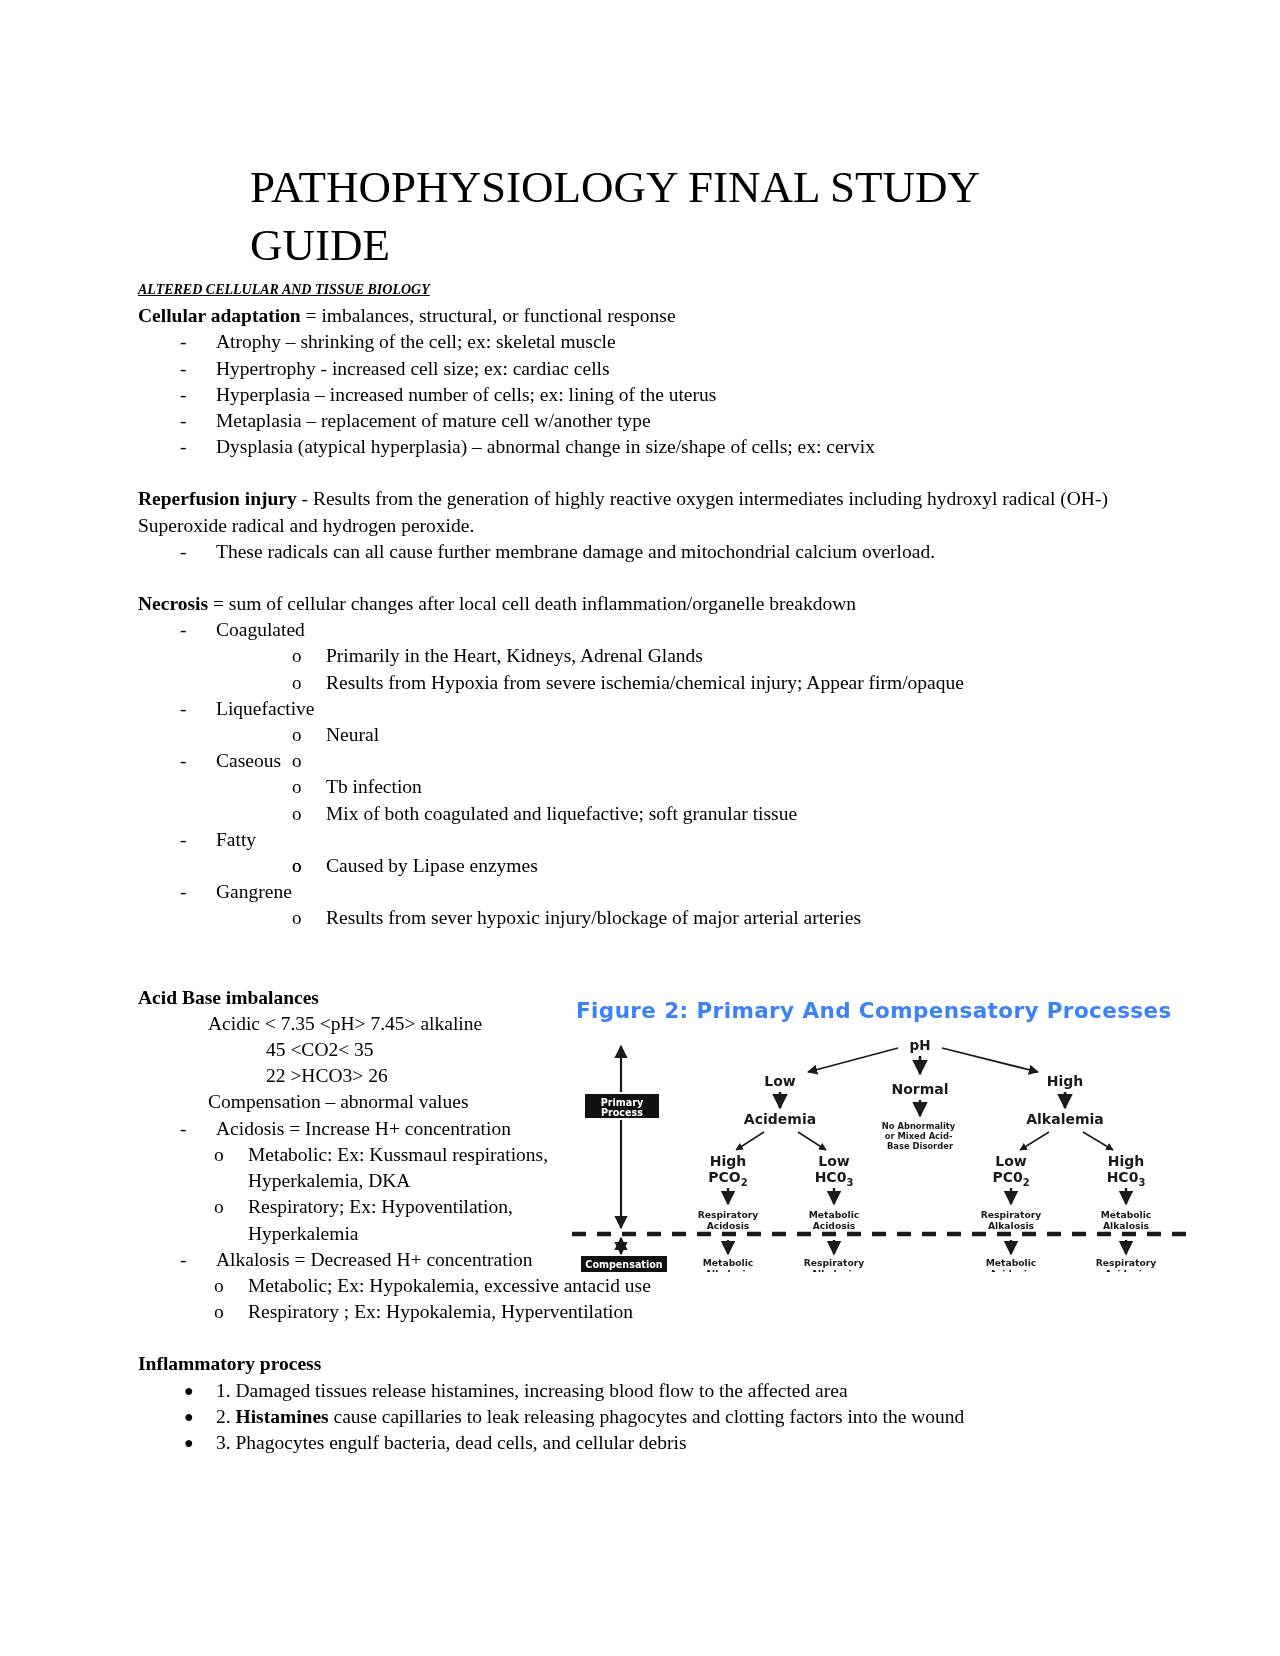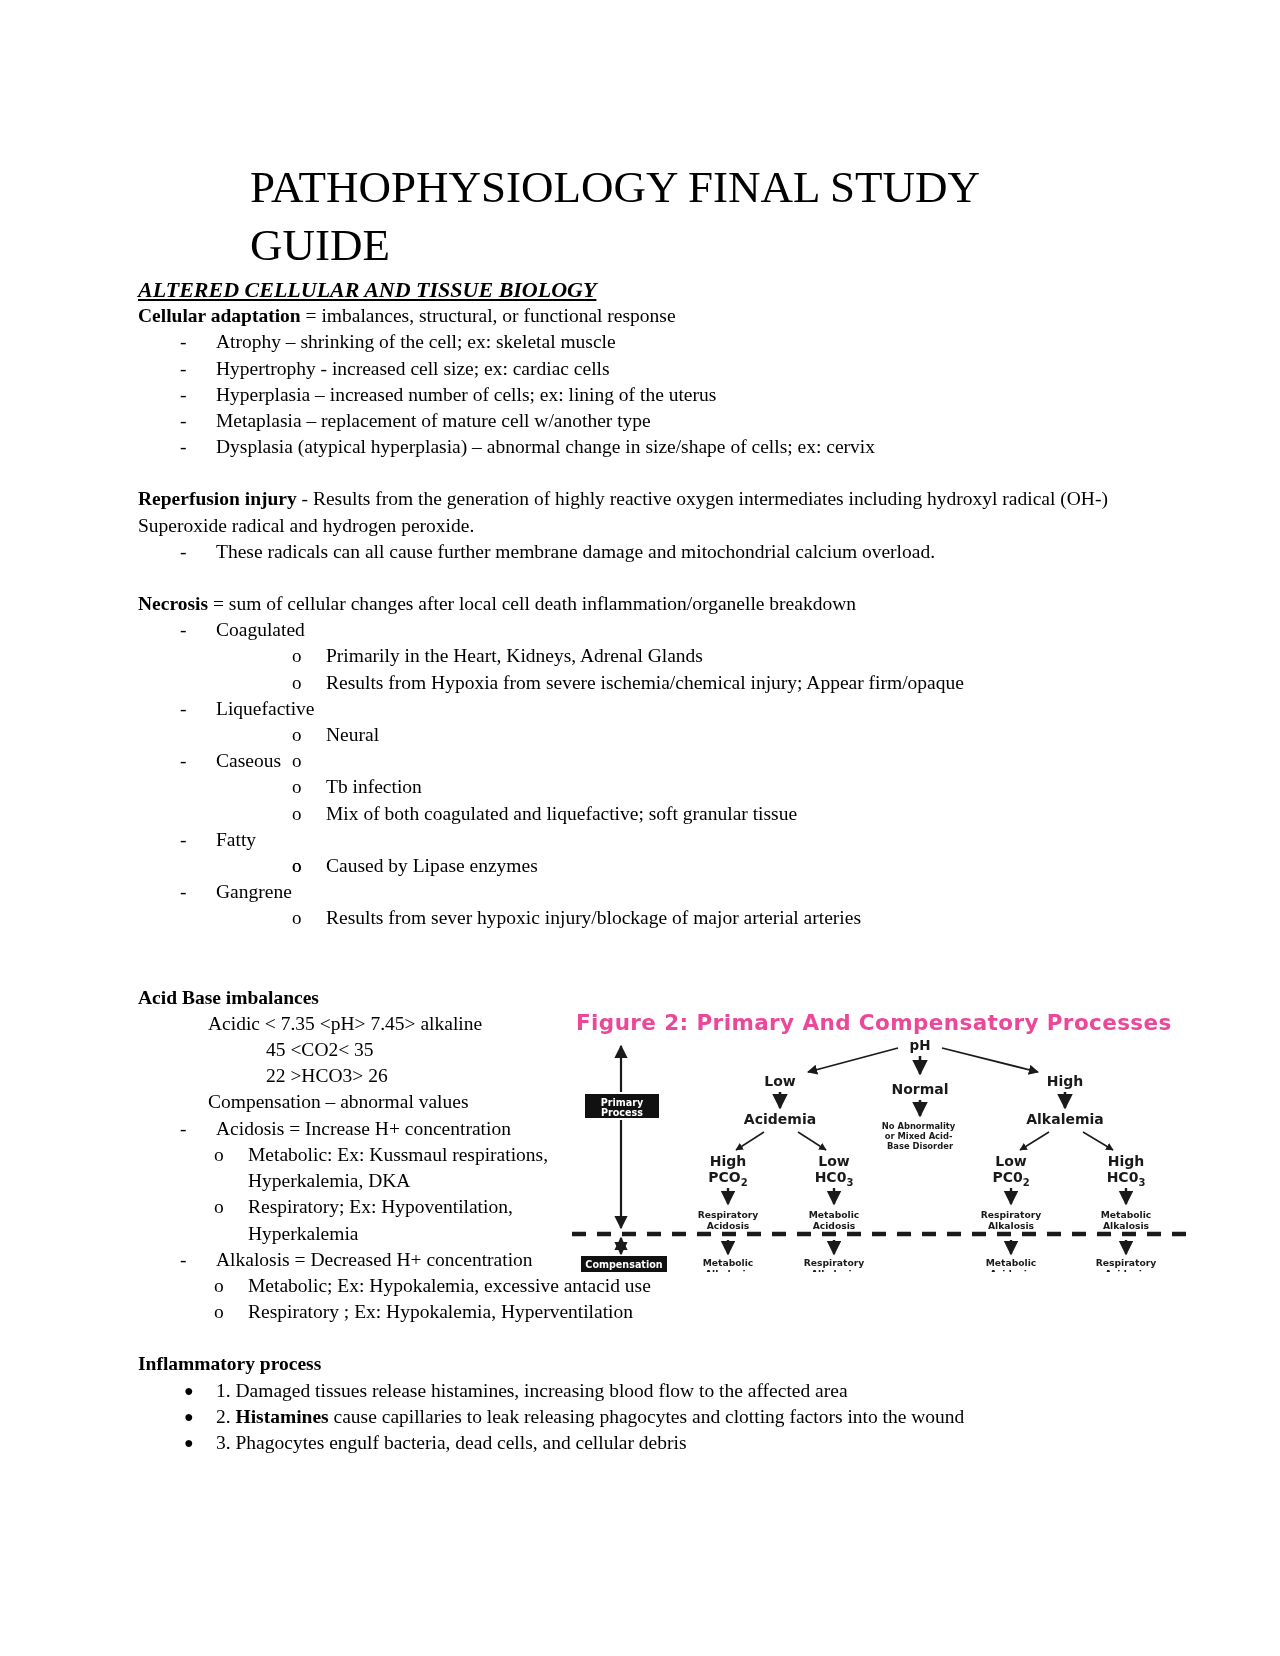--- a/index.html
+++ b/index.html
@@ -24,21 +24,21 @@
 
   
   .body-col {
     position:absolute;
     left:138px; top:277px; width:1010px;
     font-size:19.5px;
     line-height:26.2px;
   }
   .sec-head {
     font-weight:bold; font-style:italic; text-decoration:underline;
-    font-size:22px;
+    font-size:14px;
   }
   .para { margin:0; }
   .lead { font-weight:bold; }
   .spacer { height:26px; }
 
   ul.lvl1, ul.lvl2 { list-style:none; margin:0; padding:0; }
   ul.lvl1 > li {
     position:relative; padding-left:78px; margin:0;
   }
   ul.lvl1 > li > .mk {
@@ -71,24 +71,24 @@
 
   
   .figure {
     position:absolute;
     left:568px; top:998px;
     width:625px; height:270px;
   }
   .fig-title {
     font-family:"DejaVu Sans","Liberation Sans",sans-serif;
     font-weight:bold; font-size:21.5px;
-    color:#ec4899;
+    color:#3b82f6;
     letter-spacing:0.4px;
     white-space:nowrap;
-    position:absolute; left:8px; top:12px;
+    position:absolute; left:8px; top:0;
   }
   .fig-canvas { position:absolute; left:0; top:34px; width:625px; height:236px; }
   .fig-canvas svg { display:block; }
 </style>
 </head>
 <body>
 
 <div class="page">
 
   <h1 class="doc-title">PATHOPHYSIOLOGY FINAL STUDY GUIDE</h1>

